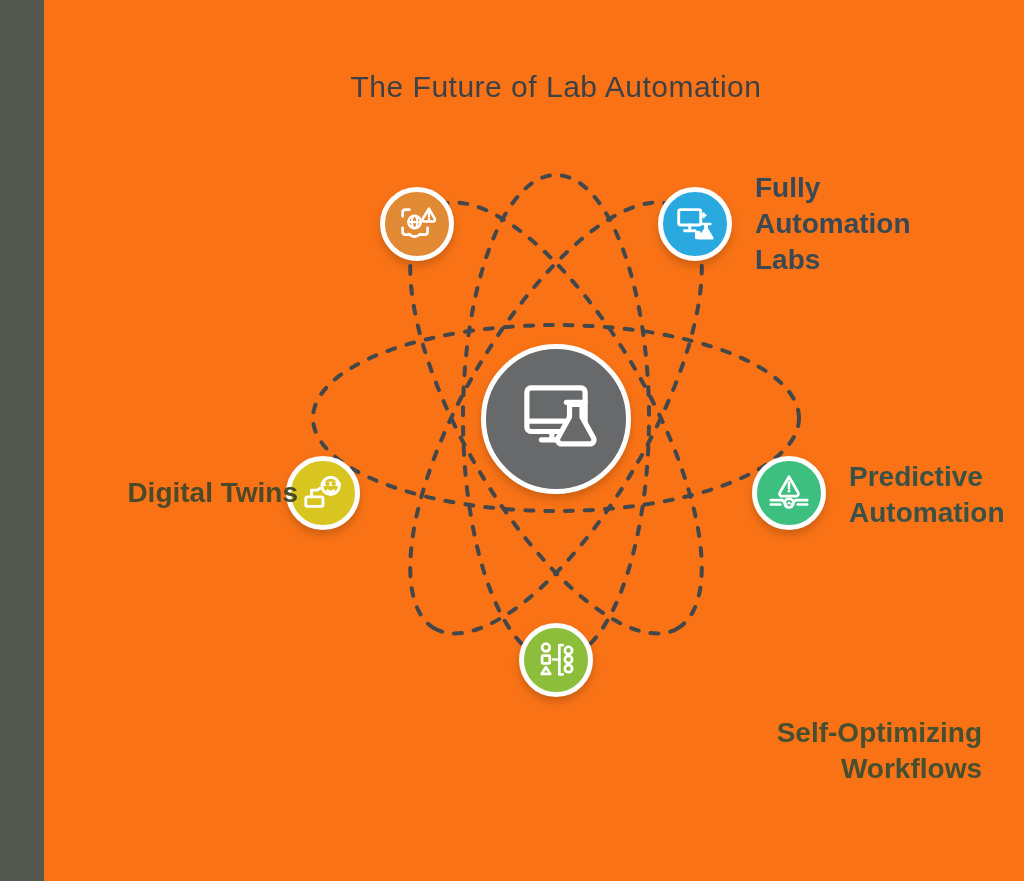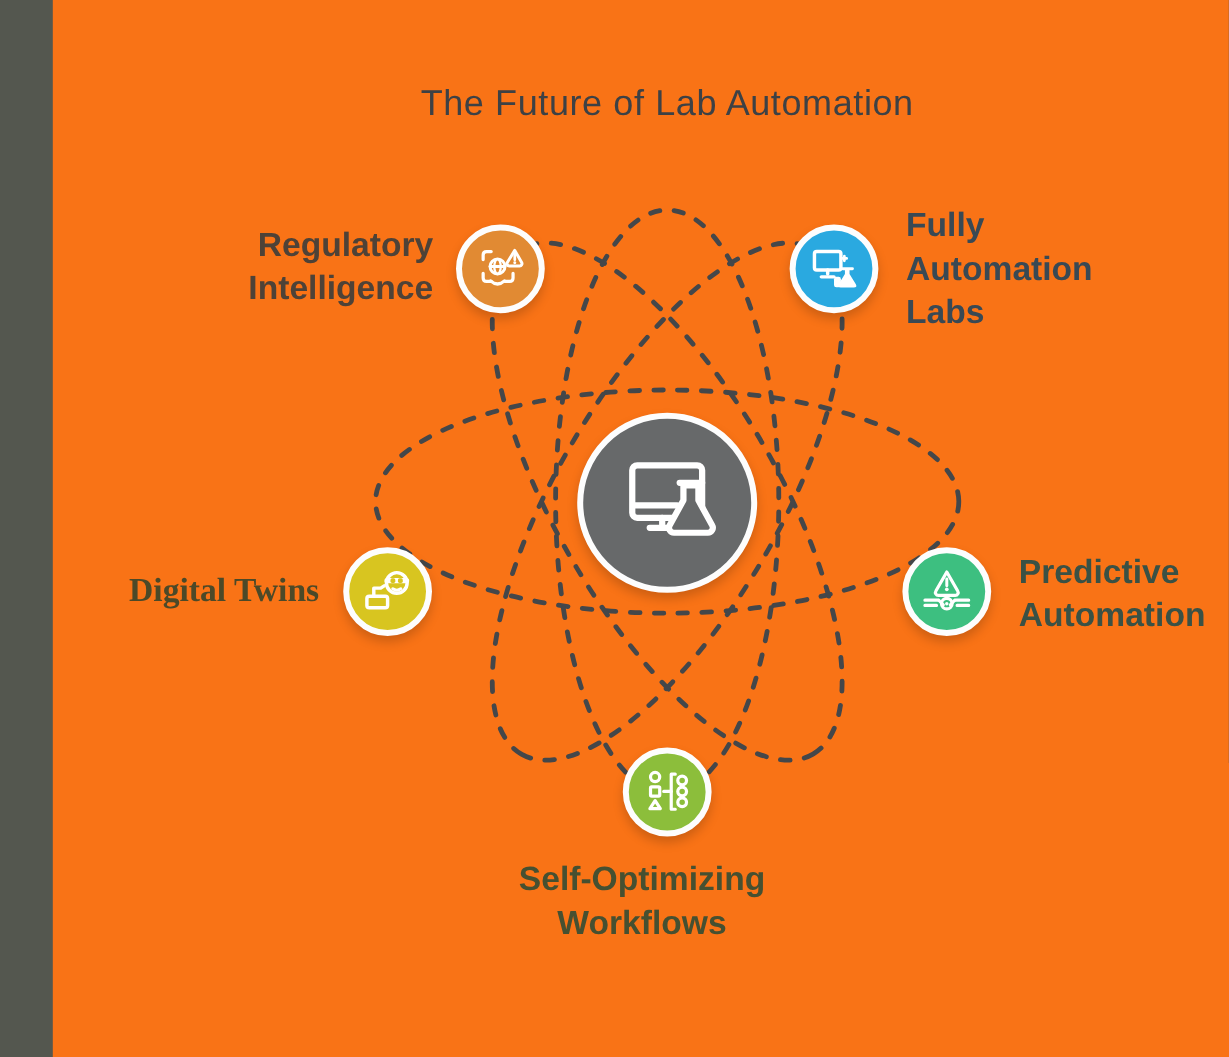--- a/index.html
+++ b/index.html
@@ -16,23 +16,23 @@
   .hub{left:437px;top:344px;width:150px;height:150px;}
   .b-reg{left:336px;top:187px;}
   .b-con{left:614px;top:187px;}
   .b-dig{left:242px;top:456px;}
   .b-pre{left:708px;top:456px;}
   .b-opt{left:475px;top:623px;}
   .label{position:absolute;font-size:28px;font-weight:700;line-height:36px;
          white-space:pre-line;}
   .l-reg{right:707px;top:186px;text-align:right;}
   .l-con{left:711px;top:170px;text-align:left;}
-  .l-dig{right:802px;top:475px;text-align:right;font-family:Liberation Serif, serif;}
+  .l-dig{right:770px;top:475px;text-align:right;}
   .l-pre{left:805px;top:459px;text-align:left;}
-  .l-opt{left:0;top:715px;width:938px;text-align:center;padding-left:22px;}
+  .l-opt{left:0;top:715px;width:938px;text-align:right;}
   .icon{display:block;}
   .ic{fill:none;stroke:#FFFFFF;stroke-linecap:round;stroke-linejoin:round;}
 </style>
 </head>
 <body>
 
 <div class="canvas" style="background-color: #f97316; margin-left: 44px;">
 
   <svg class="orbits" width="1024" height="881">
     <g style="stroke: rgb(68, 71, 74);">
@@ -62,22 +62,20 @@
       <path class="ic" d="M35 28 v4 q0 3 -3 3 h-4" stroke-width="2.8"></path>
       <circle class="ic" cx="21.5" cy="22" r="6.5" stroke-width="2.6"></circle>
       <path class="ic" d="M15 22 h13" stroke-width="2.4"></path>
       <ellipse class="ic" cx="21.5" cy="22" rx="2.8" ry="6.5" stroke-width="2"></ellipse>
       <path class="ic" d="M15.5 34.5 q6 5.5 12 0" stroke-width="2.8"></path>
       <path class="ic" d="M36.5 8 L42.5 18.5 a2 2 0 0 1 -1.7 3 H31.7 a2 2 0 0 1 -1.7 -3 Z" stroke-width="2.6"></path>
       <path class="ic" d="M36.5 12 v4.2" stroke-width="2.4"></path>
       <circle cx="36.5" cy="18.8" r="1.3" fill="#FFFFFF"></circle>
     </svg>
   </div>
-  <div class="label l-reg" style="color: rgb(78, 66, 55);">Regulatory
-Intelligence</div>
 
   <div class="bubble node-bubble b-con" style="background-color: rgb(42, 169, 224);">
     <svg class="icon" width="46" height="46" viewBox="0 0 48 48">
       <rect class="ic" x="7" y="9" width="23" height="16" rx="2" stroke-width="3"></rect>
       <path class="ic" d="M18.5 25 v3.5" stroke-width="3"></path>
       <path class="ic" d="M13 31 h11" stroke-width="3"></path>
       <path class="ic" d="M31 15 h4 M33 13 v4" stroke-width="2.4"></path>
       <rect x="24" y="31" width="6" height="9" rx="2" fill="#FFFFFF"></rect>
       <path d="M33.5 24 v4.5 l-5.5 9 q-1.5 2.8 1.8 2.8 h11.4 q3.3 0 1.8 -2.8 l-5.5 -9 V24 z" fill="#FFFFFF"></path>
       <path class="ic" d="M31.5 24 h8.5" stroke-width="2.6"></path>

